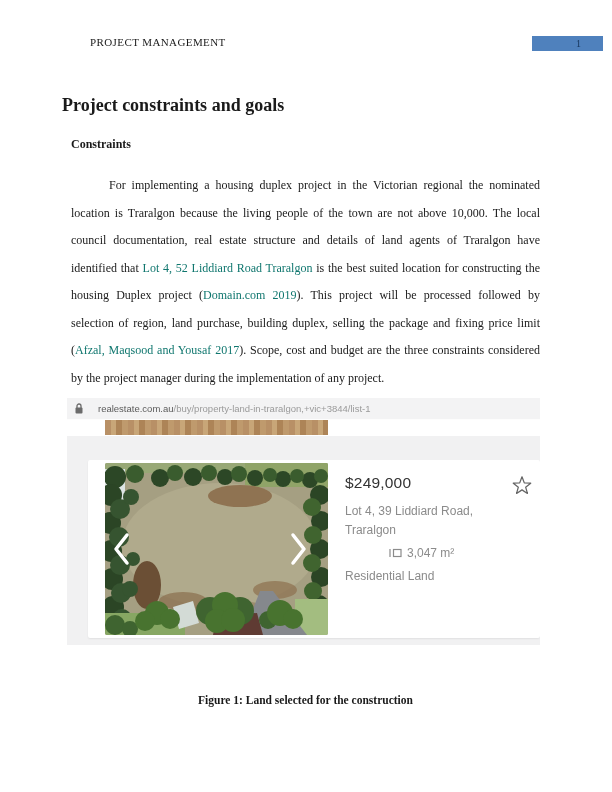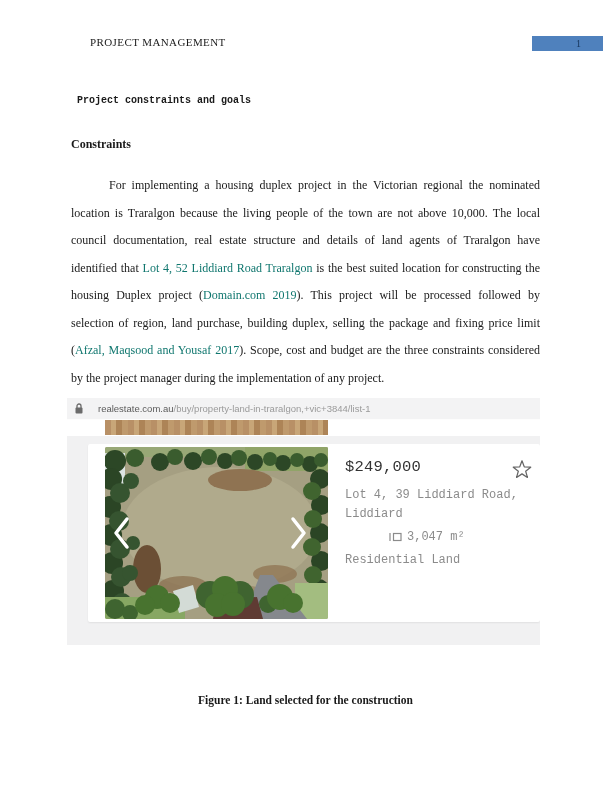--- a/index.html
+++ b/index.html
@@ -8,21 +8,21 @@
     font-family:"Liberation Serif",serif;color:#1a1a1a;overflow:hidden;
   }
   
   .hdr-title{position:absolute;left:90px;top:36px;font-size:11px;letter-spacing:.4px;}
   .page-badge{
     position:absolute;left:532px;top:36px;width:71px;height:15px;
     background:#4f81bd;color:#17365d;font-size:10px;line-height:15px;
     text-align:right;box-sizing:border-box;padding-right:22px;
   }
   
-  .h1{position:absolute;left:77px;top:95px;font-size:10px;font-weight:bold;font-family:Liberation Mono, monospace;}
+  .h1{position:absolute;left:62px;top:95px;font-size:18px;font-weight:bold;}
   .h2{position:absolute;left:71px;top:137px;font-size:12px;font-weight:bold;}
   .body-par{
     position:absolute;left:71px;top:160px;width:469px;
     font-size:12px;line-height:27.5px;text-align:justify;text-indent:38px;
   }
   .cite{color:#0f766e;}
   
   .shot{
     position:absolute;left:67px;top:398px;width:473px;height:247px;
     background:#f1f1f2;overflow:hidden;font-family:"Liberation Sans",sans-serif;
@@ -33,22 +33,22 @@
     box-sizing:border-box;padding-left:8px;font-size:9.5px;cursor:text;
   }
   .urlbar .dom{color:#5a5a5a;margin-left:15px;}
   .urlbar .path{color:#9a9a9a;}
   .prev-row{position:absolute;left:0;top:22px;width:473px;height:16px;background:#ffffff;}
   .prev-photo{
     position:absolute;left:38px;top:0;width:223px;height:15px;
     background:repeating-linear-gradient(90deg,#b89066 0 6px,#c8a678 6px 11px,#ad8457 11px 17px,#bf9a6d 17px 23px);
   }
   .card{
-    position:absolute;left:21px;top:46px;width:452px;height:178px;background:#ffffff;
-    border-radius:2px;box-shadow:0 1px 2px rgba(0,0,0,.07);font-family:Liberation Mono, monospace;
+    position:absolute;left:21px;top:62px;width:452px;height:178px;background:#ffffff;
+    border-radius:2px;box-shadow:0 1px 2px rgba(0,0,0,.07);
   }
   .photo{position:absolute;left:17px;top:3px;width:223px;height:172px;border-radius:2px;overflow:hidden;}
   .photo svg{display:block;}
   .price{position:absolute;left:257px;top:14px;font-size:15.5px;color:#333333;letter-spacing:.2px;}
   .fav{position:absolute;left:423px;top:15px;width:22px;height:22px;background:none;border:none;padding:0;cursor:pointer;}
   .addr{position:absolute;left:257px;top:42px;font-size:12px;line-height:19px;color:#8b8b8b;}
   .landrow{position:absolute;left:257px;top:86px;display:flex;align-items:center;font-size:12px;color:#8b8b8b;padding-left:44px;}
   .landrow svg{margin-right:5px;}
   .ptype{position:absolute;left:257px;top:109px;font-size:12px;color:#8b8b8b;}
   .chev{position:absolute;top:66px;width:22px;height:40px;background:none;border:none;padding:0;cursor:pointer;}
@@ -198,21 +198,21 @@
     <div class="price">$249,000</div>
 
     <button class="fav" aria-label="save property">
       <svg width="22" height="22" viewBox="0 0 24 24">
         <polygon points="12,2 14.5,8.6 21.5,8.9 16,13.3 17.9,20.1 12,16.2 6.1,20.1 8,13.3 2.5,8.9 9.5,8.6" fill="none" stroke="#666666" stroke-width="1.4" stroke-linejoin="round"></polygon>
       </svg>
     </button>
 
     <div class="addr">
       <div>Lot 4, 39 Liddiard Road,</div>
-      <div>Liddiard</div>
+      <div>Traralgon</div>
     </div>
 
     <div class="landrow">
       <svg width="13" height="12" viewBox="0 0 13 12">
         <line x1="1" y1="2" x2="1" y2="10" stroke="#8b8b8b" stroke-width="1.2"></line>
         <rect x="4.5" y="2.5" width="7.5" height="7" fill="none" stroke="#8b8b8b" stroke-width="1.2"></rect>
       </svg>
       <span>3,047 m²</span>
     </div>
 

